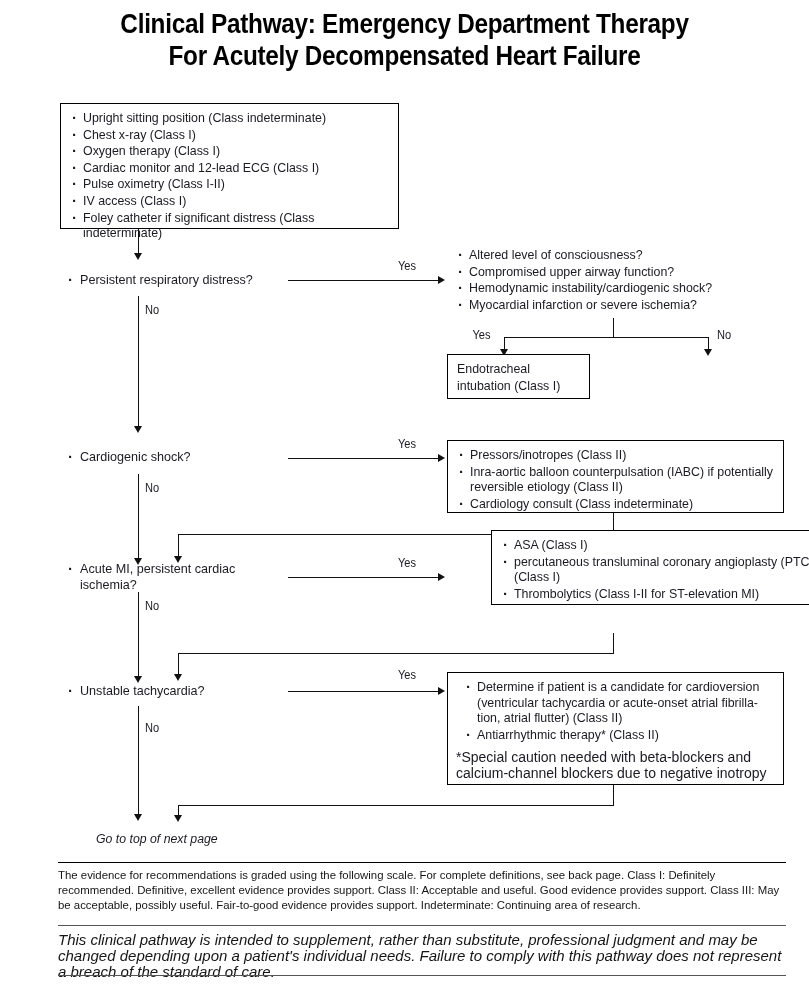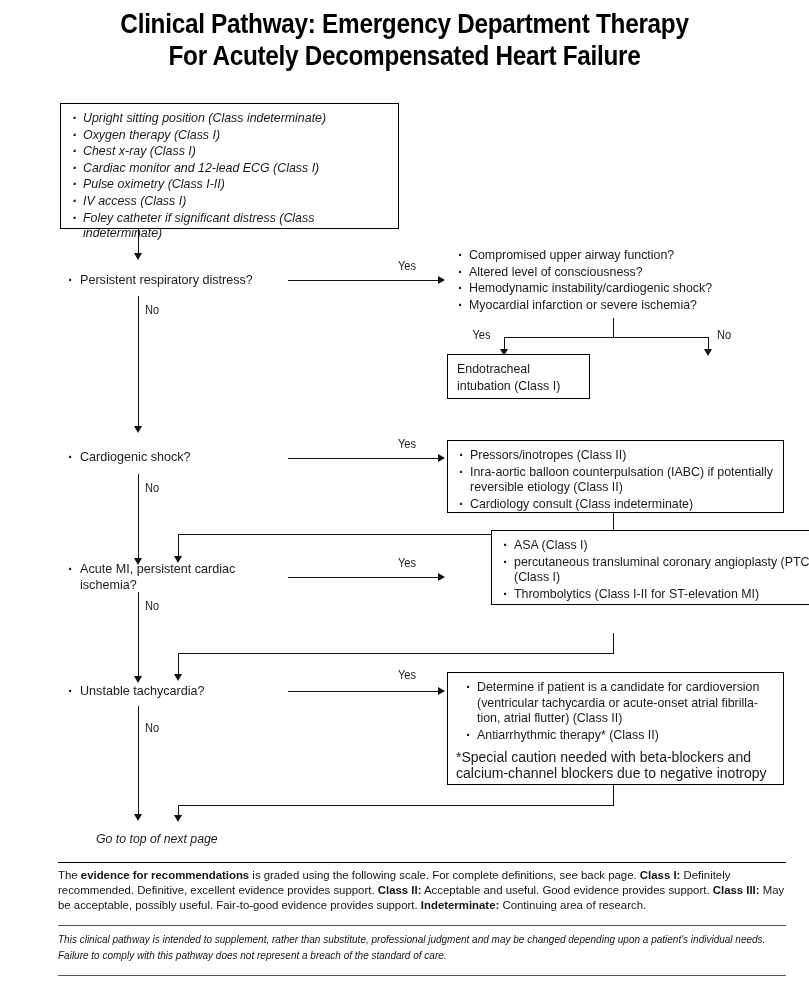--- a/index.html
+++ b/index.html
@@ -46,39 +46,39 @@
              border-left:4.2px solid transparent;border-right:4.2px solid transparent;
              border-top:7px solid #111;}
   .arrowright{position:absolute;width:0;height:0;
               border-top:4.2px solid transparent;border-bottom:4.2px solid transparent;
               border-left:7px solid #111;}
 
   
   .rule{position:absolute;height:0;border-top:1.8px solid #000;left:58px;width:728px;}
   .rule.thin{border-top:1.1px solid #555;}
   .foot{position:absolute;left:58px;width:728px;font-size:11.4px;line-height:15.2px;color:#151515;}
-  .foot b{font-weight:bold;}
-  .foot.ital{font-style:italic;font-size:10px;line-height:16px;}
+  .foot b{font-weight:normal;}
+  .foot.ital{font-style:italic;font-size:15px;line-height:16px;}
   .goto{position:absolute;font-style:italic;font-size:12.3px;color:#1a1a22;white-space:nowrap;}
 </style>
 </head>
 <body>
 
 <div class="canvas">
 
   <div class="title">
     <div>Clinical Pathway: Emergency Department Therapy</div>
     <div>For Acutely Decompensated Heart Failure</div>
   </div>
 
-  <div class="box boxpad" style="left:60px;top:103px;width:339px;height:126px;font-style:italic;">
+  <div class="box boxpad" style="left:60px;top:103px;width:339px;height:126px;">
     <ul class="bl tight">
       <li>Upright sitting position (Class indeterminate)</li>
+      <li>Chest x-ray (Class I)</li>
       <li>Oxygen therapy (Class I)</li>
-      <li>Chest x-ray (Class I)</li>
       <li>Cardiac monitor and 12-lead ECG (Class I)</li>
       <li>Pulse oximetry (Class I-II)</li>
       <li>IV access (Class I)</li>
       <li>Foley catheter if significant distress (Class indeterminate)</li>
     </ul>
   </div>
 
   <div class="vl" style="left:138px;top:229px;height:26px;"></div>
   <div class="arrowdown" style="left:134px;top:253px;"></div>
 
@@ -89,22 +89,22 @@
 
   <div class="hl" style="left:288px;top:280px;width:152px;"></div>
   <div class="arrowright" style="left:438px;top:275.5px;"></div>
   <div class="lbl" style="left:398px;top:259px;">Yes</div>
 
   <div class="vl" style="left:138px;top:296px;height:132px;"></div>
   <div class="arrowdown" style="left:134px;top:426px;"></div>
   <div class="lbl" style="left:145px;top:303px;">No</div>
 
   <ul class="bl" style="position:absolute;left:456px;top:248px;width:330px;">
+    <li>Altered level of consciousness?</li>
     <li>Compromised upper airway function?</li>
-    <li>Altered level of consciousness?</li>
     <li>Hemodynamic instability/cardiogenic shock?</li>
     <li>Myocardial infarction or severe ischemia?</li>
   </ul>
 
   <div class="vl" style="left:613px;top:318px;height:20px;"></div>
   <div class="hl" style="left:504px;top:337px;width:204px;"></div>
   <div class="vl" style="left:504px;top:337px;height:14px;"></div>
   <div class="arrowdown" style="left:500px;top:349px;"></div>
   <div class="vl" style="left:708px;top:337px;height:14px;"></div>
   <div class="arrowdown" style="left:704px;top:349px;"></div>

